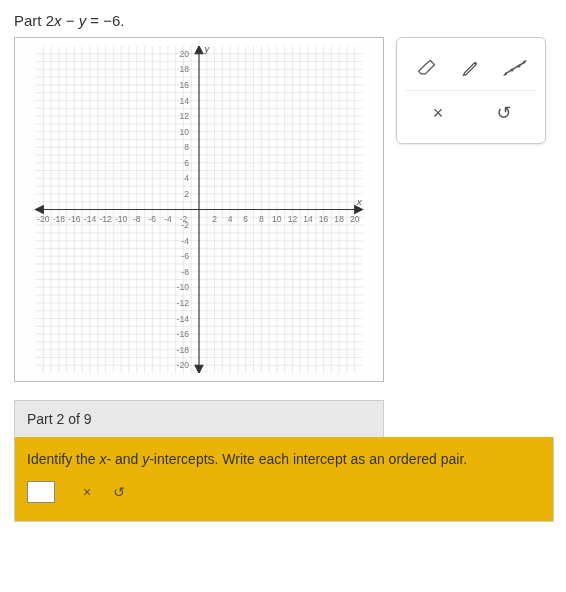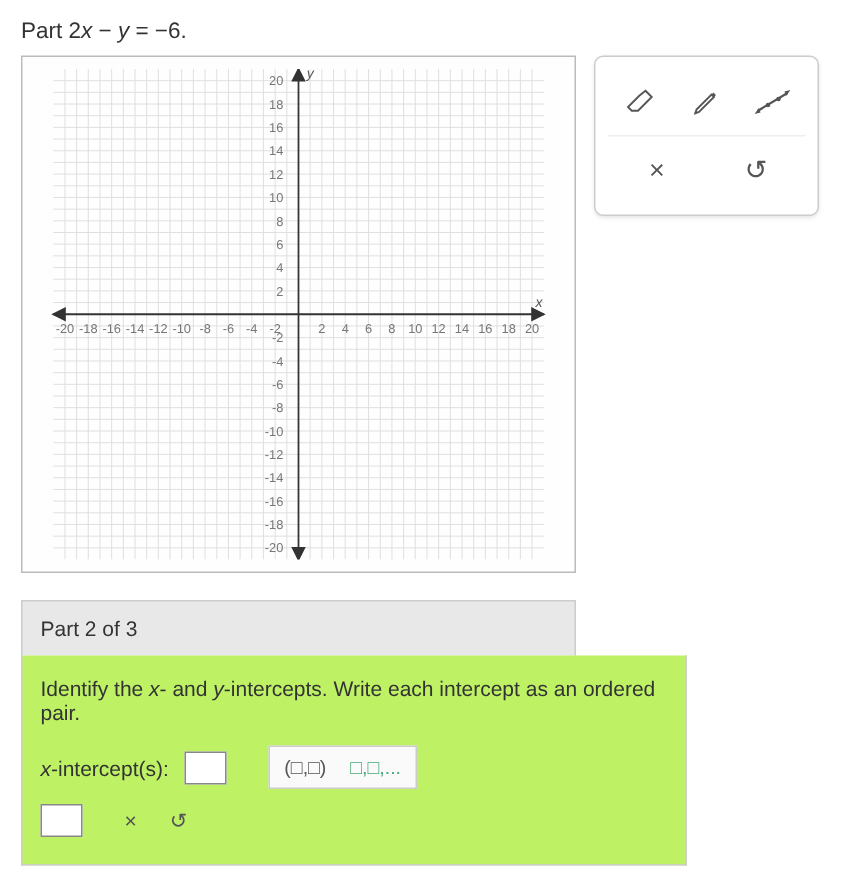--- a/index.html
+++ b/index.html
@@ -67,23 +67,23 @@
       border: 1px solid #ccc;
       border-bottom: none;
       padding: 10px 12px;
       font-size: 14px;
       width: 370px;
     }
     .part-body {
       border: 1px solid #ccc;
       border-top: none;
       padding: 14px 12px 8px;
-      width: 444px;
+      width: 540px;
       font-size: 14px;
-      background: #bef264;
+      background: #eab308;
     }
     .instr { margin-bottom: 14px; }
     .instr .var { font-style: italic; }
     .intercept-row {
       display: flex;
       align-items: center;
       gap: 10px;
       margin-bottom: 10px;
     }
     .intercept-row .var { font-style: italic; }
@@ -289,37 +289,27 @@
           <span>×</span>
         </div>
         <div class="tool-btn" style="font-size:18px;">
           <span>↺</span>
         </div>
       </div>
     </div>
   </div>
 
   <div class="part-bar">
-    <span>Part 2 of 3</span>
+    <span>Part 2 of 9</span>
   </div>
   <div class="part-body">
     <div class="instr">
       <span>Identify the </span><span class="var">x</span><span>- and </span><span class="var">y</span><span>-intercepts. Write each intercept as an ordered pair.</span>
     </div>
 
-    <div class="intercept-row">
-      <div>
-        <span class="var">x</span><span>-intercept(s):</span>
-      </div>
-      <div class="answer-box"></div>
-      <div class="hint-panel">
-        <span>(□,□)</span>
-        <span style="color:#4a7;">□,□,...</span>
-      </div>
-    </div>
 
     <div class="intercept-row">
       <div class="answer-box"></div>
       <div class="small-btns">
         <span>×</span>
         <span>↺</span>
       </div>
     </div>
   </div>
 

